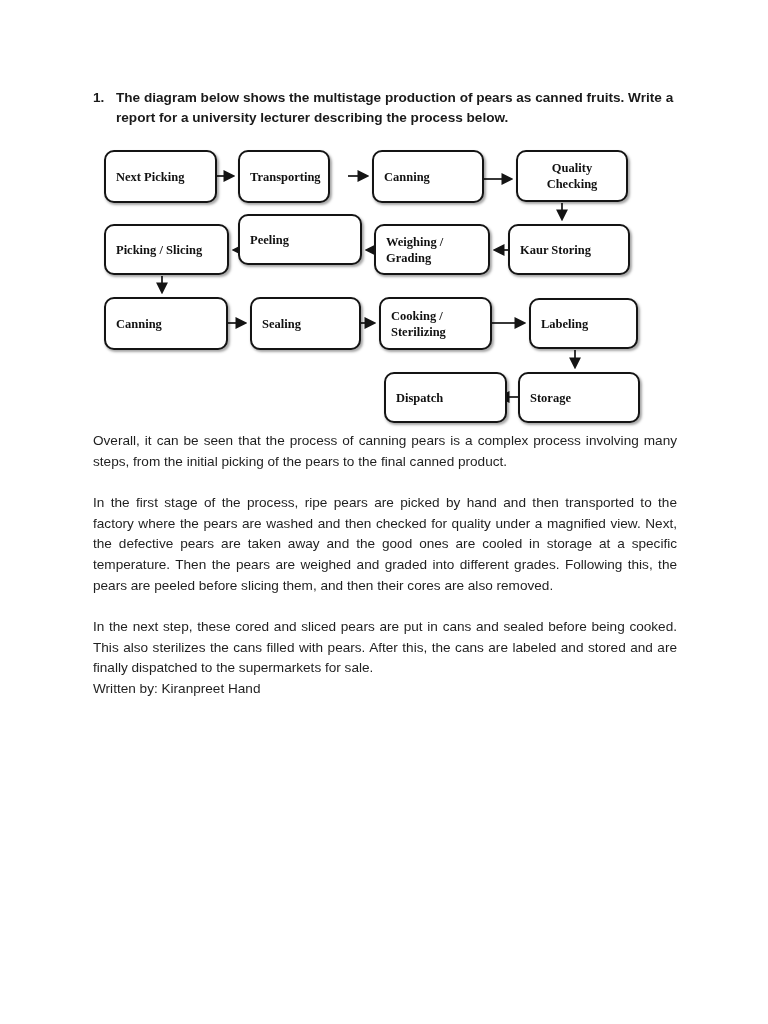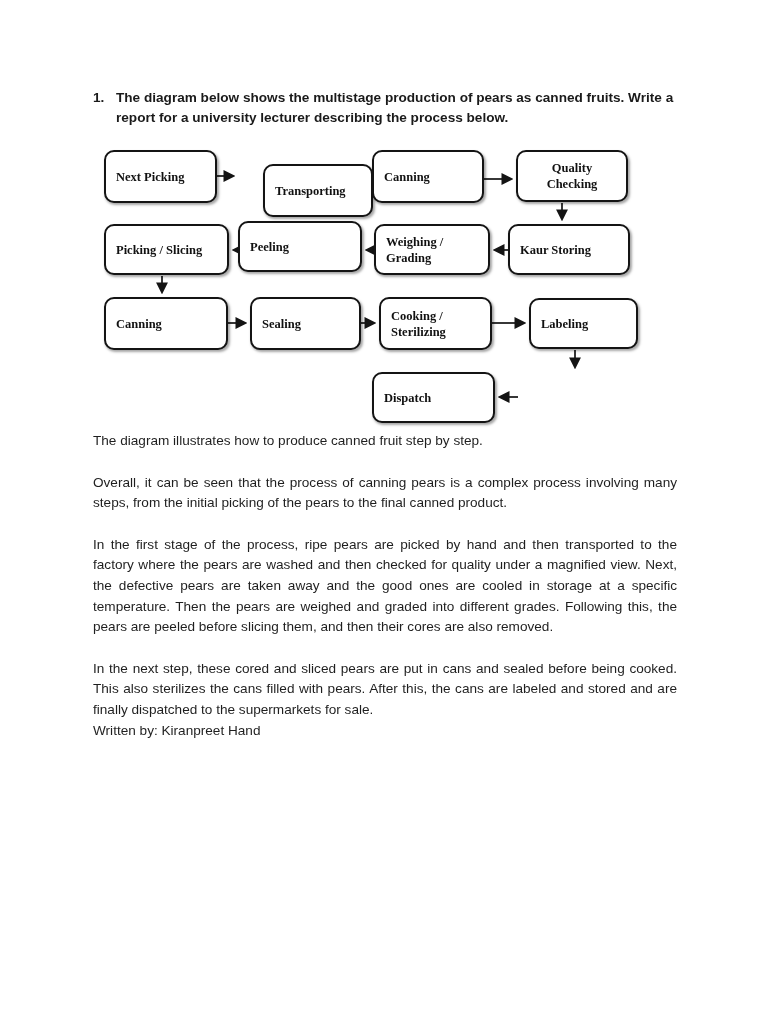--- a/index.html
+++ b/index.html
@@ -93,37 +93,37 @@
       <line x1="162" y1="276" x2="162" y2="292" marker-end="url(#ah)"></line>
       <line x1="228" y1="323" x2="245" y2="323" marker-end="url(#ah)"></line>
       <line x1="361" y1="323" x2="374" y2="323" marker-end="url(#ah)"></line>
       <line x1="492" y1="323" x2="524" y2="323" marker-end="url(#ah)"></line>
       <line x1="575" y1="350" x2="575" y2="367" marker-end="url(#ah)"></line>
       <line x1="518" y1="397" x2="500" y2="397" marker-end="url(#ah)"></line>
     </g>
   </svg>
 
   <div class="node nowrap" style="left:104px; top:150px; width:113px; height:53px;">Next Picking</div>
-  <div class="node nowrap" style="left:238px; top:164px; width:110px; height:53px;margin-left:25px;">Transporting</div>
+  <div class="node nowrap" style="left:238px; top:150px; width:92px; height:53px;">Transporting</div>
   <div class="node nowrap" style="left:372px; top:150px; width:112px; height:53px;">Canning</div>
   <div class="node" style="left:516px; top:150px; width:112px; height:52px;text-align:center;">Quality Checking</div>
 
   <div class="node nowrap" style="left:104px; top:224px; width:125px; height:51px;">Picking / Slicing</div>
-  <div class="node nowrap" style="left:238px; top:221px; width:124px; height:51px;">Peeling</div>
+  <div class="node nowrap" style="left:238px; top:214px; width:124px; height:51px;">Peeling</div>
   <div class="node" style="left:374px; top:224px; width:116px; height:51px;">Weighing / Grading</div>
   <div class="node nowrap" style="left:508px; top:224px; width:122px; height:51px;">Kaur Storing</div>
 
   <div class="node nowrap" style="left:104px; top:297px; width:124px; height:53px;">Canning</div>
   <div class="node nowrap" style="left:250px; top:297px; width:111px; height:53px;">Sealing</div>
   <div class="node" style="left:379px; top:297px; width:113px; height:53px;">Cooking / Sterilizing</div>
   <div class="node nowrap" style="left:529px; top:298px; width:109px; height:51px;">Labeling</div>
 
-  <div class="node nowrap" style="left:372px; top:372px; width:123px; height:51px;">Dispatch</div>
+  <div class="node nowrap" style="left:384px; top:372px; width:123px; height:51px;">Dispatch</div>
+  <div class="node nowrap" style="left:518px; top:372px; width:122px; height:51px;">Storage</div>
 
   <div class="bodytext">
-    <p>The diagram illustrates how to produce canned fruit step by step.</p>
     <p>Overall, it can be seen that the process of canning pears is a complex process involving many steps, from the initial picking of the pears to the final canned product.</p>
     <p>In the first stage of the process, ripe pears are picked by hand and then transported to the factory where the pears are washed and then checked for quality under a magnified view. Next, the defective pears are taken away and the good ones are cooled in storage at a specific temperature. Then the pears are weighed and graded into different grades. Following this, the pears are peeled before slicing them, and then their cores are also removed.</p>
     <p style="margin-bottom:0;">In the next step, these cored and sliced pears are put in cans and sealed before being cooked. This also sterilizes the cans filled with pears. After this, the cans are labeled and stored and are finally dispatched to the supermarkets for sale.</p>
     <div class="byline">Written by: Kiranpreet Hand</div>
   </div>
 
 </div>
 
 </body></html>

